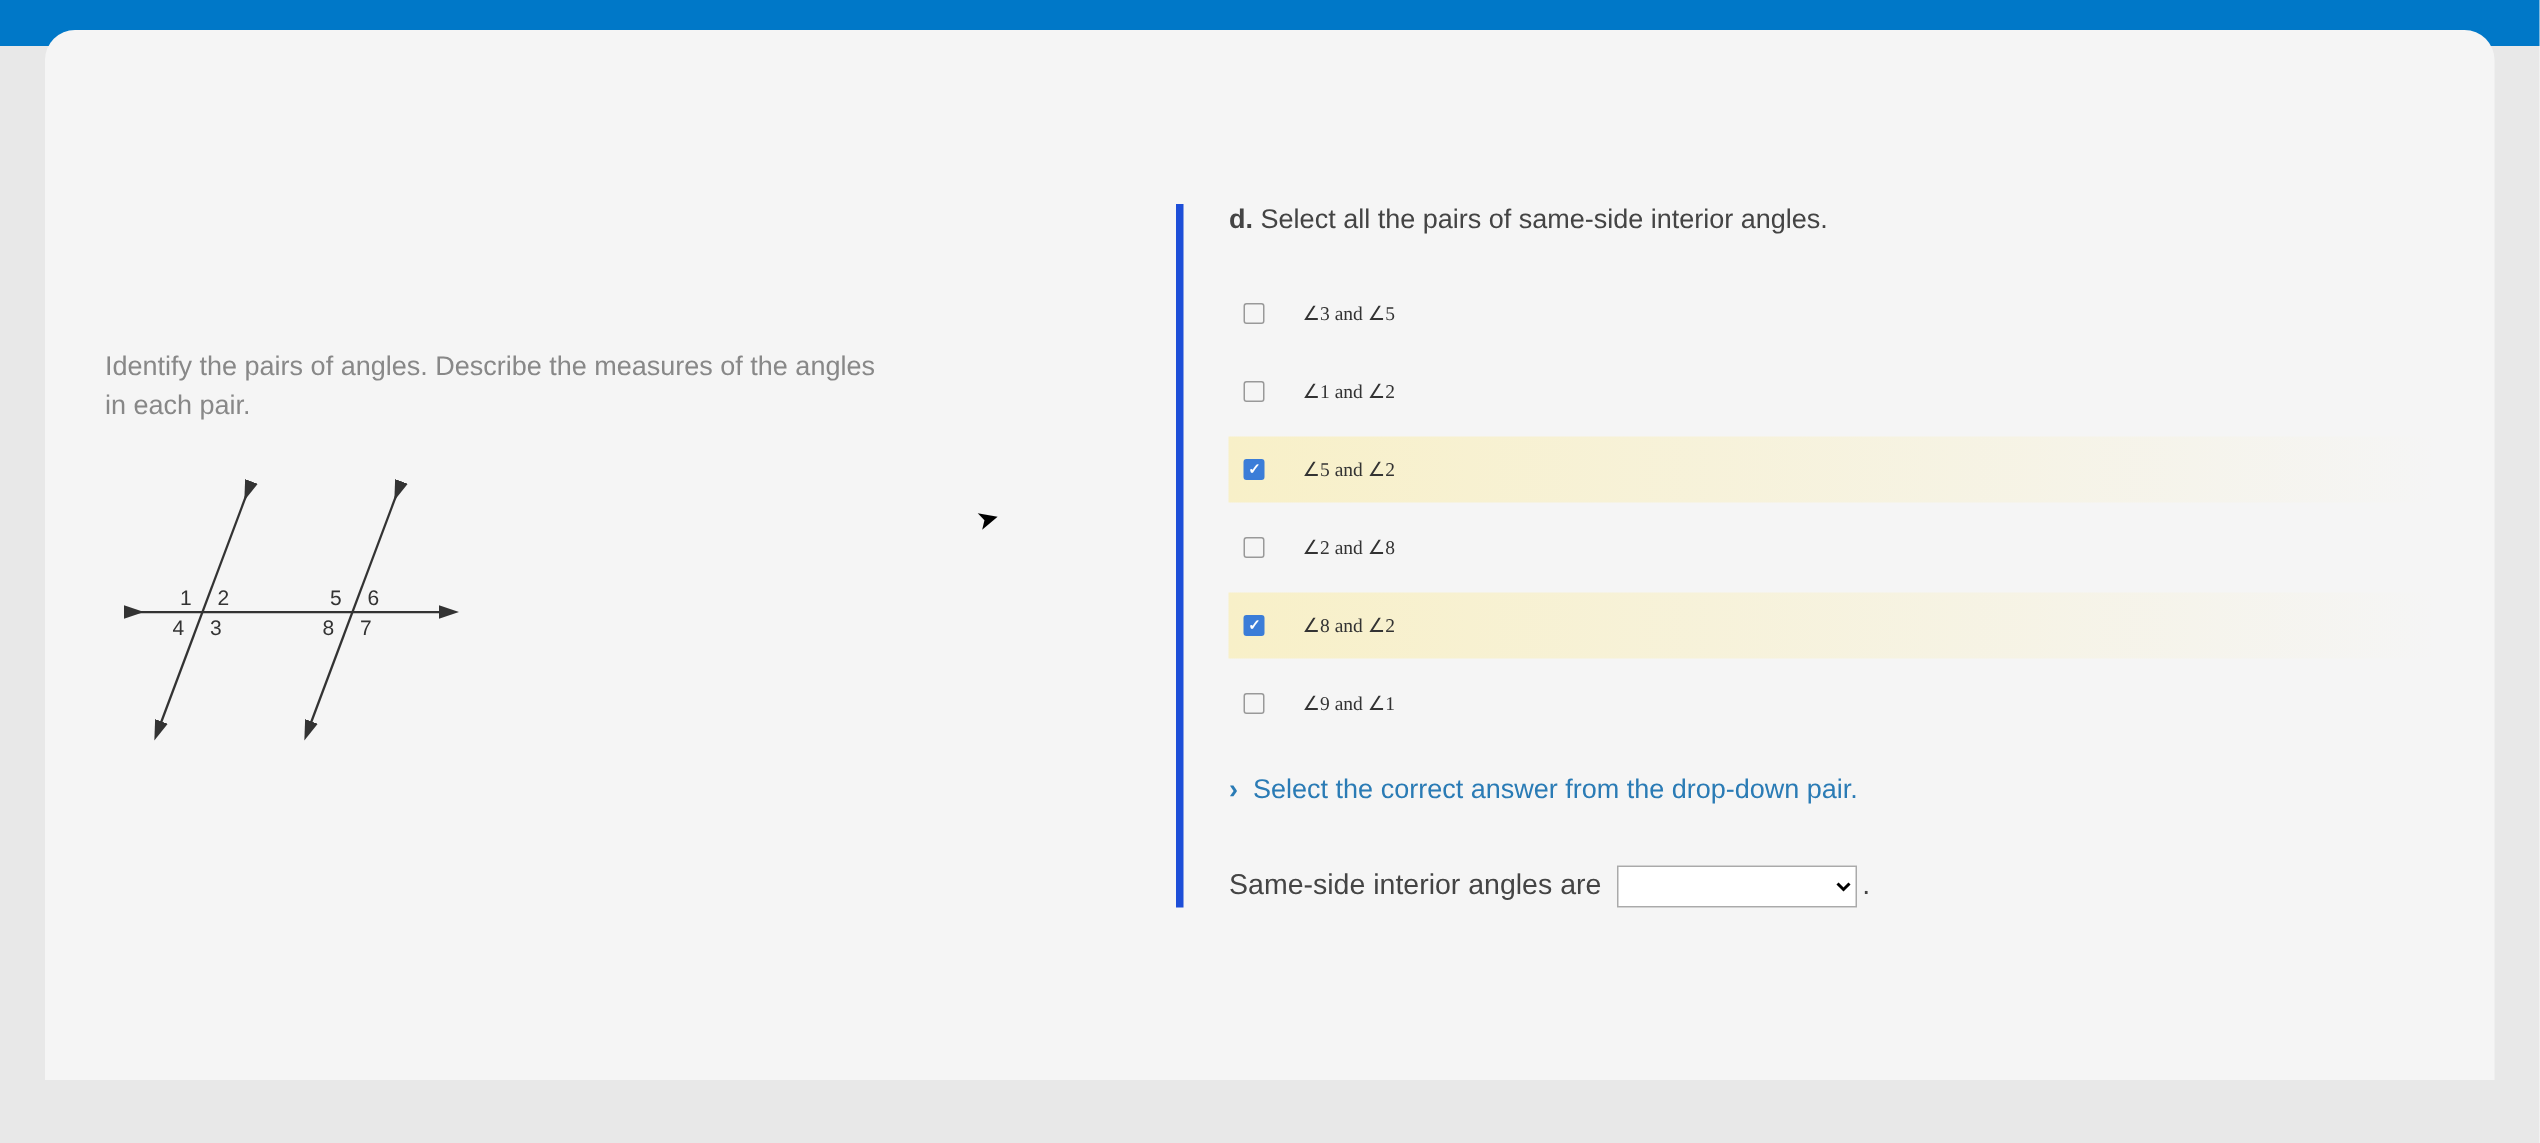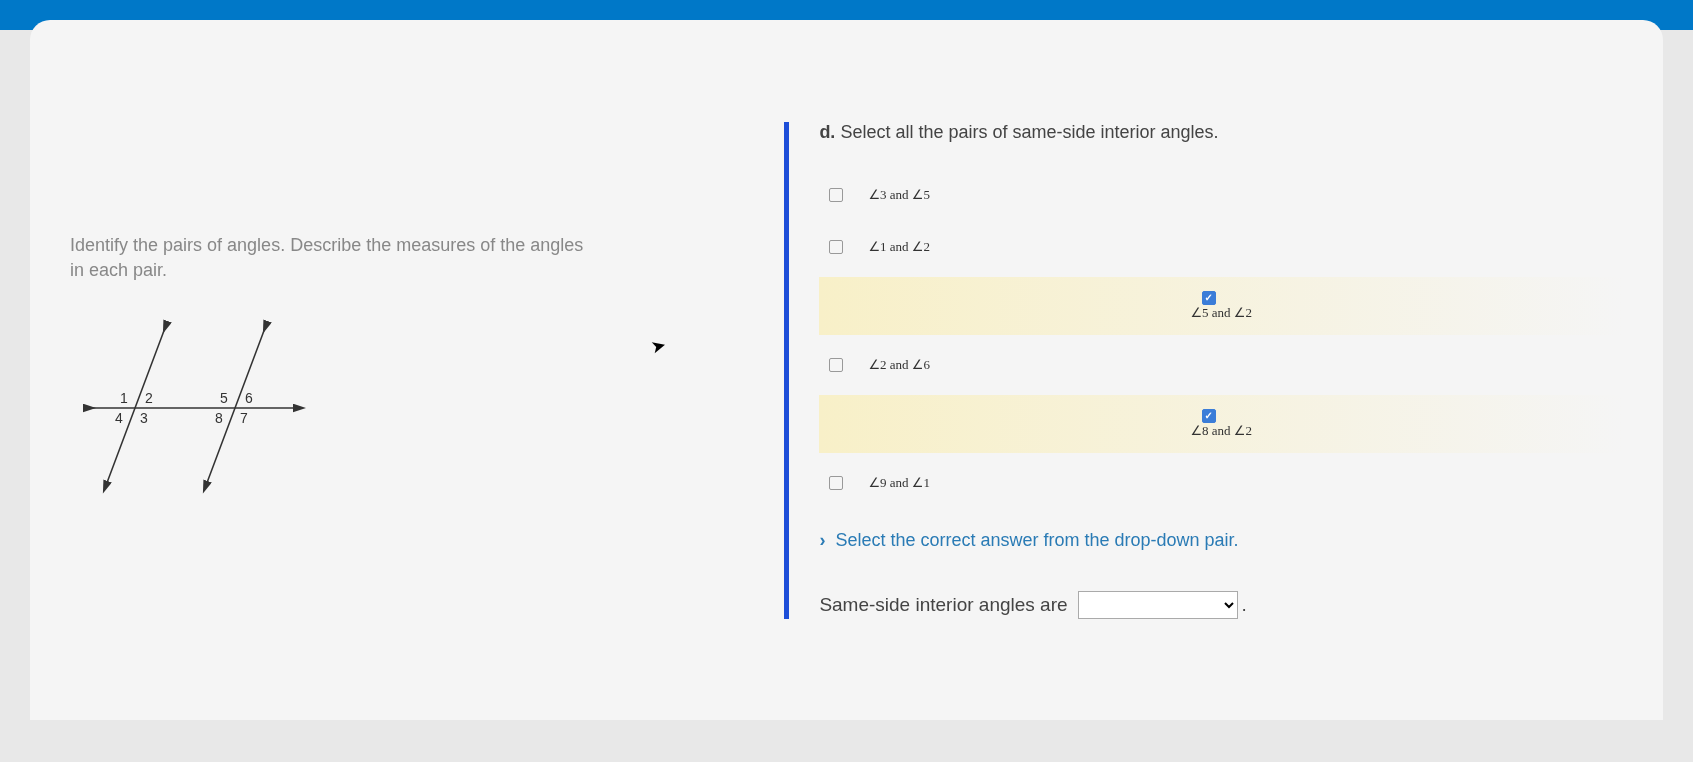--- a/index.html
+++ b/index.html
@@ -52,21 +52,20 @@
     .option-row {
       display: flex;
       align-items: center;
       padding: 14px 10px;
       margin-bottom: 8px;
       font-size: 19px;
       color: #333;
     }
     .option-row.selected {
       background: linear-gradient(to right, #f8f0c8, #f5f5f5);
-      flex-direction: column;
     }
     .checkbox {
       width: 14px;
       height: 14px;
       border: 1px solid #999;
       border-radius: 2px;
       margin-right: 25px;
       display: flex;
       align-items: center;
       justify-content: center;
@@ -175,21 +174,21 @@
         <div class="option-row">
           <div class="checkbox"></div>
           <span class="angle">∠1 and ∠2</span>
         </div>
         <div class="option-row selected">
           <div class="checkbox checked"></div>
           <span class="angle">∠5 and ∠2</span>
         </div>
         <div class="option-row">
           <div class="checkbox"></div>
-          <span class="angle">∠2 and ∠6</span>
+          <span class="angle">∠2 and ∠8</span>
         </div>
         <div class="option-row selected">
           <div class="checkbox checked"></div>
           <span class="angle">∠8 and ∠2</span>
         </div>
         <div class="option-row">
           <div class="checkbox"></div>
           <span class="angle">∠9 and ∠1</span>
         </div>
       </div>

